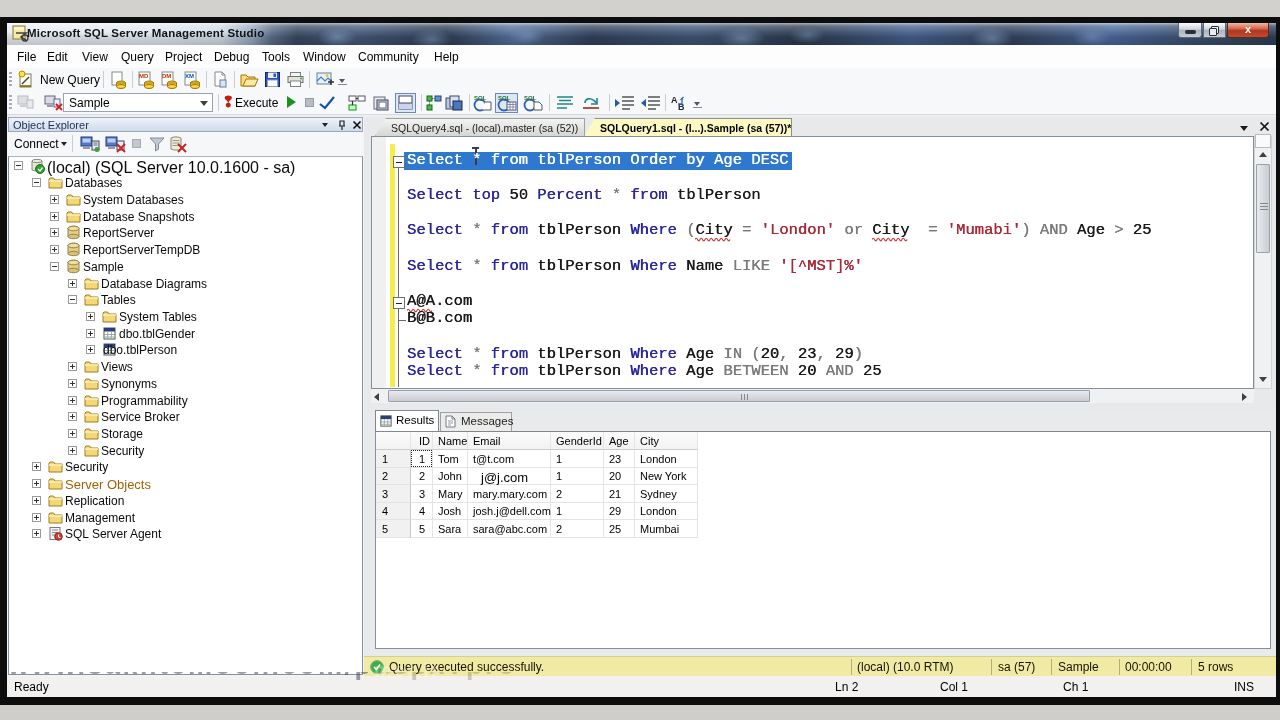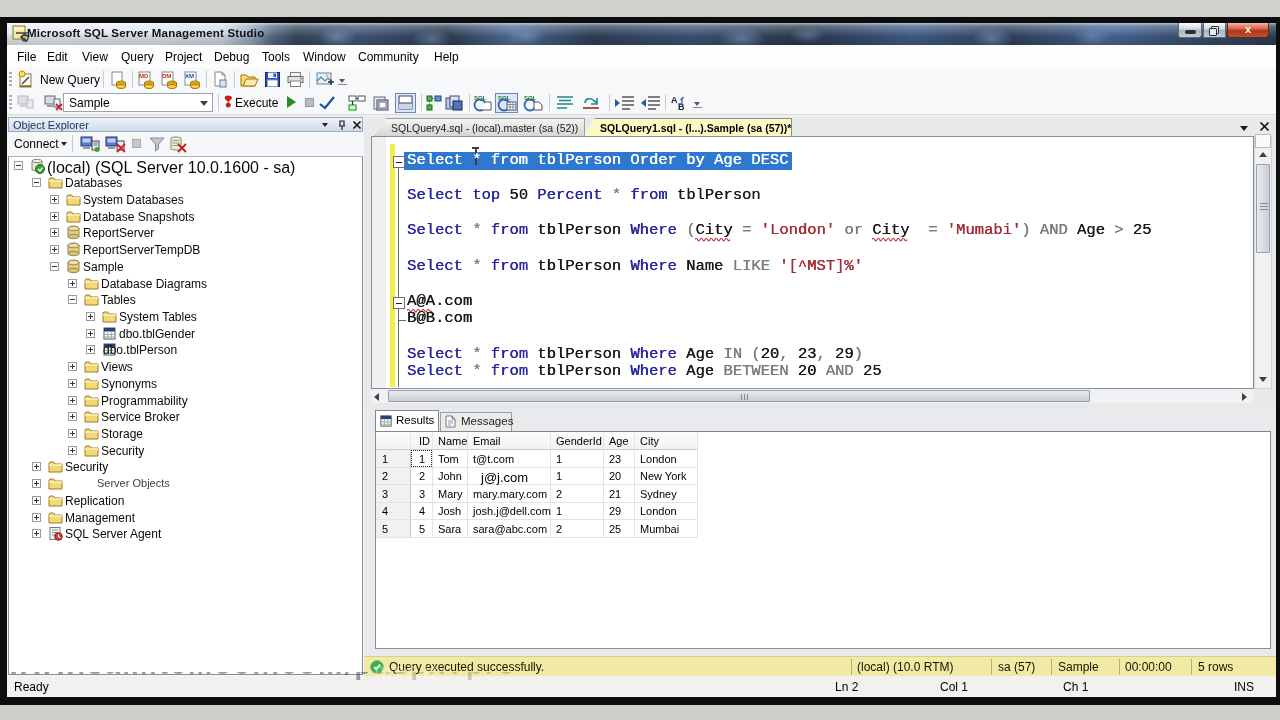--- a/index.html
+++ b/index.html
@@ -412,21 +412,21 @@
     <div class="abs" style="left:94px;top:327px;font-size:12px;color:#0a0a0a;">Security</div>
     <div class="exp plus" style="left:25px;top:345px;"></div>
     <svg class="abs" style="left:41px;top:342px;" width="15" height="15" viewBox="0 0 15 15">
         <use href="#i-folder"></use>
       </svg>
     <div class="abs" style="left:58px;top:343px;font-size:12px;color:#0a0a0a;">Security</div>
     <div class="exp plus" style="left:25px;top:362px;"></div>
     <svg class="abs" style="left:41px;top:359px;" width="15" height="15" viewBox="0 0 15 15">
         <use href="#i-folder"></use>
       </svg>
-    <div class="abs" style="left:58px;top:360px;font-size:11px;color:#404040;margin-left:32px;">Server Objects</div>
+    <div class="abs" style="left:58px;top:360px;font-size:13px;color:#a16207;">Server Objects</div>
     <div class="exp plus" style="left:25px;top:379px;"></div>
     <svg class="abs" style="left:41px;top:376px;" width="15" height="15" viewBox="0 0 15 15">
         <use href="#i-folder"></use>
       </svg>
     <div class="abs" style="left:58px;top:377px;font-size:12px;color:#0a0a0a;">Replication</div>
     <div class="exp plus" style="left:25px;top:396px;"></div>
     <svg class="abs" style="left:41px;top:393px;" width="15" height="15" viewBox="0 0 15 15">
         <use href="#i-folder"></use>
       </svg>
     <div class="abs" style="left:58px;top:394px;font-size:12px;color:#0a0a0a;">Management</div>

